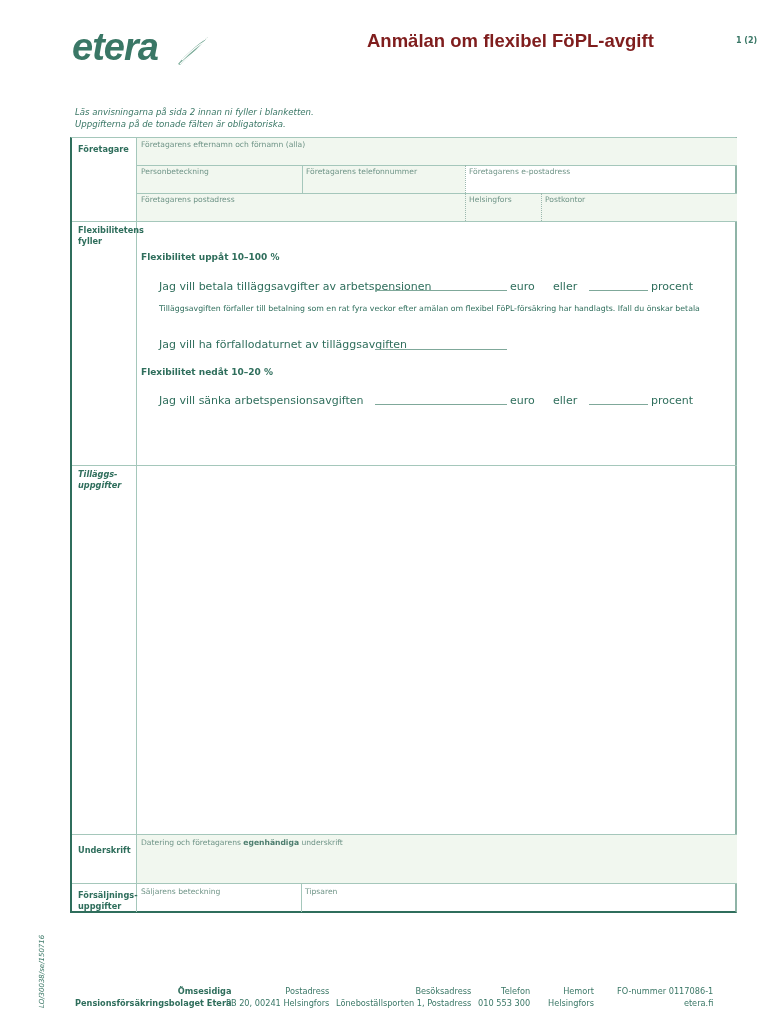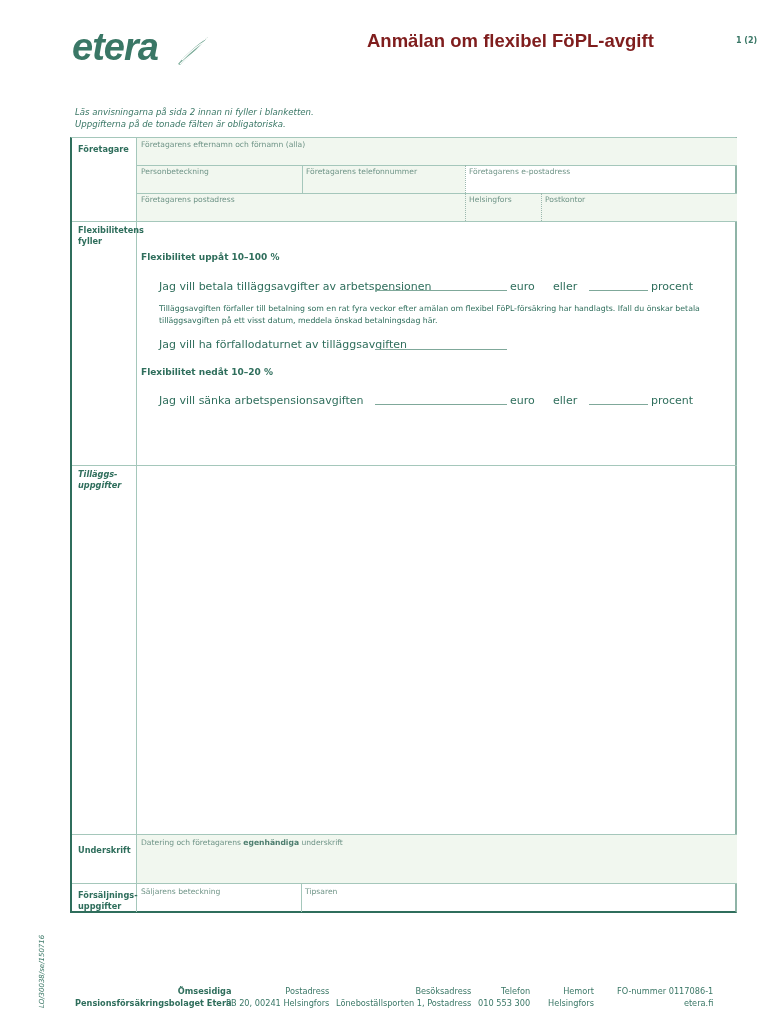--- a/index.html
+++ b/index.html
@@ -101,21 +101,20 @@
 
   <div class="sub-head" style="left:69px; top:114px;">Flexibilitet uppåt 10–100 %</div>
   <div class="small" style="left:87px; top:142px;">Jag vill betala tilläggsavgifter av arbetspensionen</div>
   <div class="fill-line" style="left:303px; top:152px; width:132px;"></div>
   <div class="small" style="left:438px; top:142px;">euro</div>
   <div class="small" style="left:481px; top:142px;">eller</div>
   <div class="fill-line" style="left:517px; top:152px; width:59px;"></div>
   <div class="small" style="left:579px; top:142px;">procent</div>
   <div class="body-text" style="left:87px; top:165px;">
     <div>Tilläggsavgiften förfaller till betalning som en rat fyra veckor efter amälan om flexibel FöPL-försäkring har handlagts. Ifall du önskar betala</div>
-    <div>tilläggsavgiften på ett visst datum, meddela önskad betalningsdag här.</div>
   </div>
   <div class="small" style="left:87px; top:200px;text-align:center;">Jag vill ha förfallodaturnet av tilläggsavgiften</div>
   <div class="fill-line" style="left:303px; top:211px; width:132px;"></div>
 
   <div class="sub-head" style="left:69px; top:229px;">Flexibilitet nedåt 10–20 %</div>
   <div class="small" style="left:87px; top:256px;">Jag vill sänka arbetspensionsavgiften</div>
   <div class="fill-line" style="left:303px; top:266px; width:132px;"></div>
   <div class="small" style="left:438px; top:256px;">euro</div>
   <div class="small" style="left:481px; top:256px;">eller</div>
   <div class="fill-line" style="left:517px; top:266px; width:59px;"></div>

